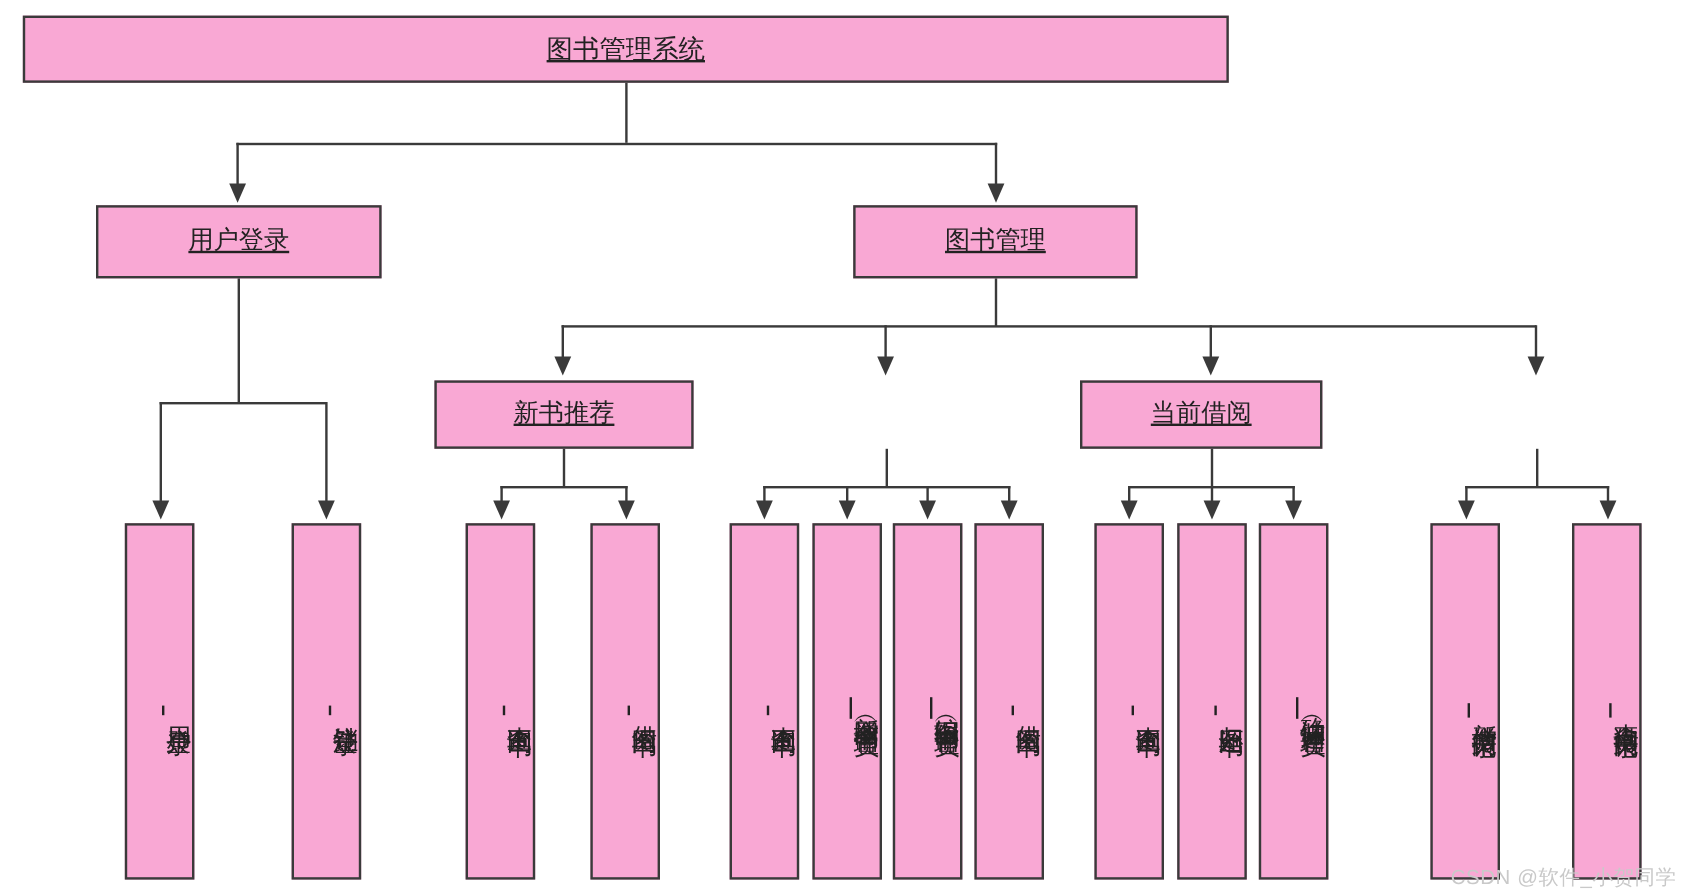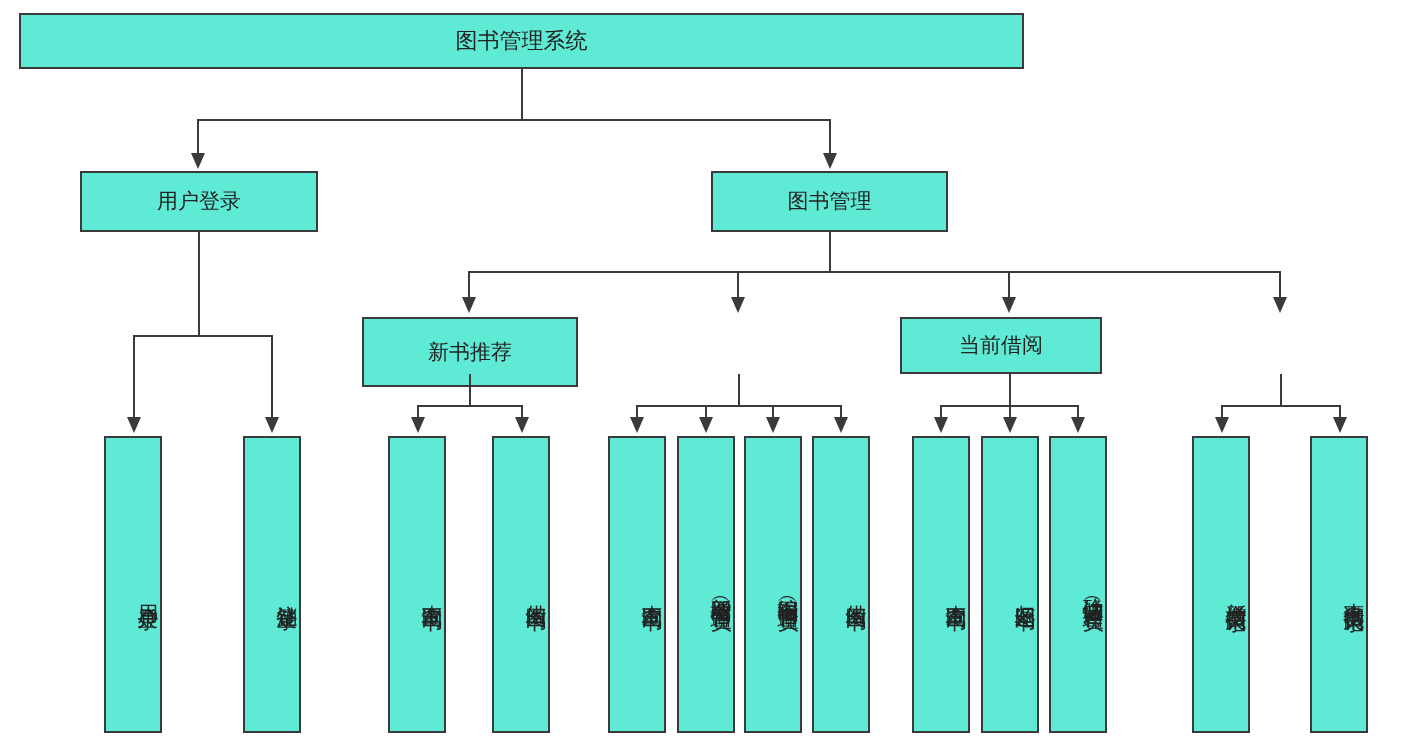--- a/index.html
+++ b/index.html
@@ -15,28 +15,29 @@
     position: relative;
     width: 1405px;
     height: 747px;
     background: #ffffff;
     overflow: hidden;
   }
   
   .node {
     position: absolute;
     box-sizing: border-box;
-    background: #5eead4;
+    background: #f9a8d4;
     border: 2px solid #3a3a3a;
     display: flex;
     align-items: center;
     justify-content: center;
     color: #222222;
     line-height: 1.18;
     text-align: center;
+    text-decoration: underline;
   }
   .node.h {                 
     font-size: 21px;
     padding: 2px 6px;
   }
   .node.root {
     font-size: 22px;
   }
   .node.v {                 
     writing-mode: vertical-rl;
@@ -114,21 +115,21 @@
 
   <div class="vline" style="left:737px; top:271px; height:28px;"></div>
   <div class="arrow" style="left:731px; top:297px;"></div>
 
   <div class="vline" style="left:1008px; top:271px; height:28px;"></div>
   <div class="arrow" style="left:1002px; top:297px;"></div>
 
   <div class="vline" style="left:1279px; top:271px; height:28px;"></div>
   <div class="arrow" style="left:1273px; top:297px;"></div>
 
-  <div class="node h" style="left:362px; top:317px; width:216px; height:70px;">新书推荐</div>
+  <div class="node h" style="left:362px; top:317px; width:216px; height:57px;">新书推荐</div>
 
 
   <div class="node h" style="left:900px; top:317px; width:202px; height:57px;">当前借阅</div>
 
 
   <div class="vline" style="left:469px; top:374px; width:2px; height:32px;"></div>
   <div class="hline" style="left:417px; top:405px; width:106px;"></div>
   <div class="vline" style="left:417px; top:405px; height:14px;"></div>
   <div class="arrow" style="left:411px; top:417px;"></div>
   <div class="vline" style="left:521px; top:405px; height:14px;"></div>
@@ -172,14 +173,15 @@
   <div class="node v tall" style="left:744px; top:436px; width:58px; height:297px;">编辑图书（管理员）</div>
   <div class="node v" style="left:812px; top:436px; width:58px; height:297px;">借阅图书</div>
 
   <div class="node v" style="left:912px; top:436px; width:58px; height:297px;">查询图书</div>
   <div class="node v" style="left:981px; top:436px; width:58px; height:297px;">归还图书</div>
   <div class="node v tall" style="left:1049px; top:436px; width:58px; height:297px;">确认归还（管理员）</div>
 
   <div class="node v" style="left:1192px; top:436px; width:58px; height:297px;">新增借阅记录</div>
   <div class="node v" style="left:1310px; top:436px; width:58px; height:297px;">查询借阅记录</div>
 
+  <div id="watermark">CSDN @软件_小贺同学</div>
 
 </div>
 
 </body></html>

